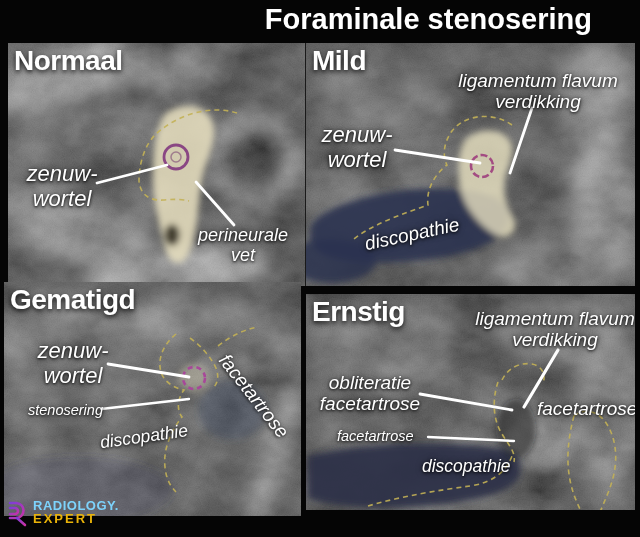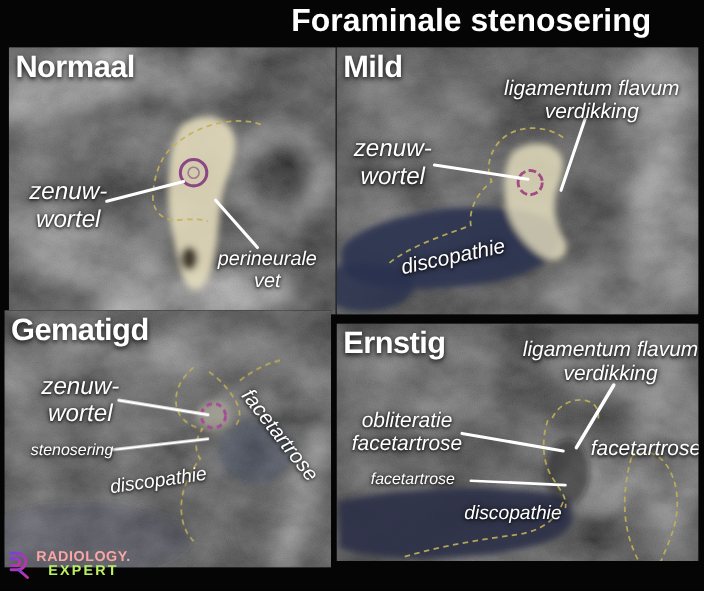--- a/index.html
+++ b/index.html
@@ -14,22 +14,22 @@
   #panel-gematigd{left:4px;top:282px;width:297px;height:234px;}
   #panel-ernstig{left:306px;top:294px;width:329px;height:216px;}
   .panel-title{position:absolute;left:6px;top:2px;font-weight:bold;font-size:28px;color:#fff;
         letter-spacing:-0.5px;text-shadow:0 2px 5px rgba(0,0,0,.9);}
   .lbl{position:absolute;font-style:italic;color:#fff;white-space:pre-line;text-align:center;
         line-height:1.12;text-shadow:0 1px 3px rgba(0,0,0,.95),0 0 6px rgba(0,0,0,.65);}
   .nw{white-space:nowrap;}
   .ctr{transform-origin:center;}
   .logo{position:absolute;left:6px;top:499px;display:flex;align-items:flex-start;gap:3px;}
   .logo-text{font-weight:bold;font-size:13px;line-height:13px;}
-  .logo-radiology{color:#fca5a5;letter-spacing:.5px;}
-  .logo-expert{color:#bef264;letter-spacing:2px;text-align:center;}
+  .logo-radiology{color:#7dd3fc;letter-spacing:.5px;}
+  .logo-expert{color:#eab308;letter-spacing:2px;}
 </style>
 </head>
 <body>
 
 <div class="page">
 
   <div class="main-title">Foraminale stenosering</div>
 
   <section class="panel" id="panel-normaal">
     <svg class="mri" width="297" height="243" viewBox="0 0 297 243">

